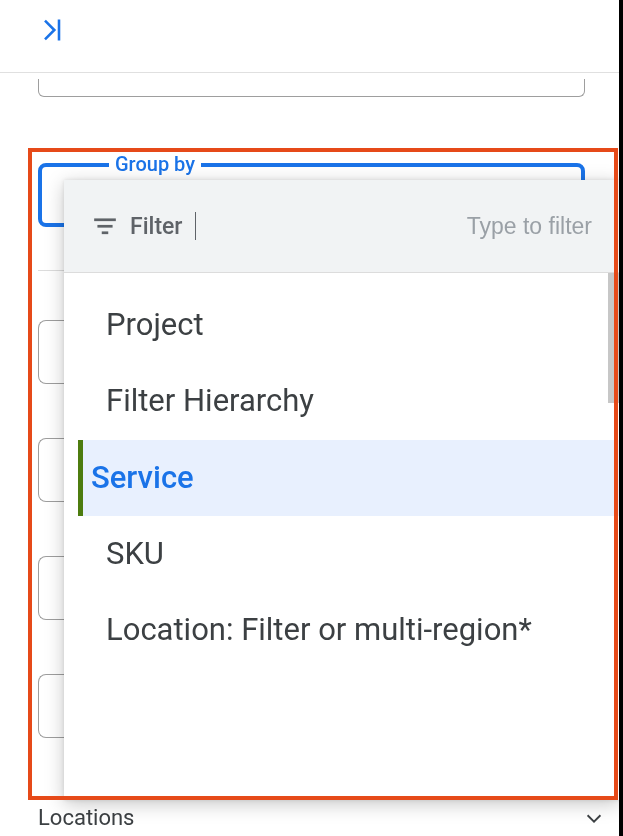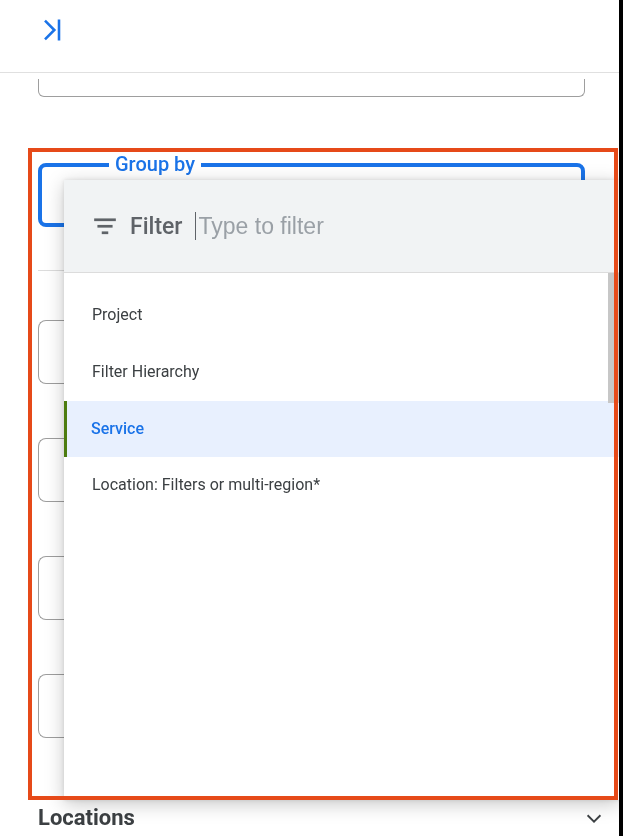--- a/index.html
+++ b/index.html
@@ -105,20 +105,21 @@
   .filter-input {
     border: none;
     background: transparent;
     font-size: 23px;
     color: #5f6368;
     outline: none;
     flex: 1;
     border-left: 1.5px solid #5f6368;
     padding-left: 3px;
     height: 28px;
+    text-align: right;
   }
   .filter-input::placeholder {
     color: #9aa0a6;
   }
   .options-scroll {
     flex: 1;
     overflow-y: auto;
     position: relative;
   }
   
@@ -132,31 +133,32 @@
     z-index: 5;
   }
   .opt-group {
     padding: 14px 0;
   }
   .opt-group + .opt-group {
     border-top: 1px solid #dcdcdc;
   }
   .opt {
     padding: 18px 28px;
-    font-size: 16px;
+    font-size: 31px;
     color: #3c4043;
     cursor: pointer;
     line-height: 1.3;
+    margin-left: 14px;
   }
   .opt.selected {
     background: #e8f0fe;
     color: #1a73e8;
     font-weight: 500;
-    border-left: 3px solid #4d7c0f;
-    padding-left: 24px;
+    border-left: 5px solid #4d7c0f;
+    padding-left: 8px;
   }
   
   .ghost-field {
     position: absolute;
     left: 38px;
     width: 27px;
     height: 64px;
     border: 1.5px solid #9e9e9e;
     border-right: none;
     border-radius: 8px 0 0 8px;
@@ -177,21 +179,21 @@
   }
   .bottom-accordion {
     position: absolute;
     left: 38px;
     right: 18px;
     bottom: 6px;
     display: flex;
     justify-content: space-between;
     align-items: center;
     font-size: 22px;
-    font-weight: 700;
+    font-weight: 400;
     color: #3c4043;
     z-index: 0;
     gap: 48px;
   }
   .chev-down {
     width: 22px;
     height: 22px;
     stroke: #3c4043;
     stroke-width: 2;
     fill: none;
@@ -252,18 +254,19 @@
     </svg>
     <span class="filter-label">Filter</span>
     <input class="filter-input" type="text" placeholder="Type to filter" style="">
   </div>
   <div class="options-scroll">
     <div class="scrollbar-thumb"></div>
     <div class="opt-group">
       <div class="opt">Project</div>
       <div class="opt">Filter Hierarchy</div>
       <div class="opt selected">Service</div>
-      <div class="opt">Location: Filters or multi-region*</div>
+      <div class="opt">SKU</div>
+      <div class="opt">Location: Filter or multi-region*</div>
     </div>
   </div>
 </div>
 
 <div class="highlight-box"></div>
 
 </body></html>

